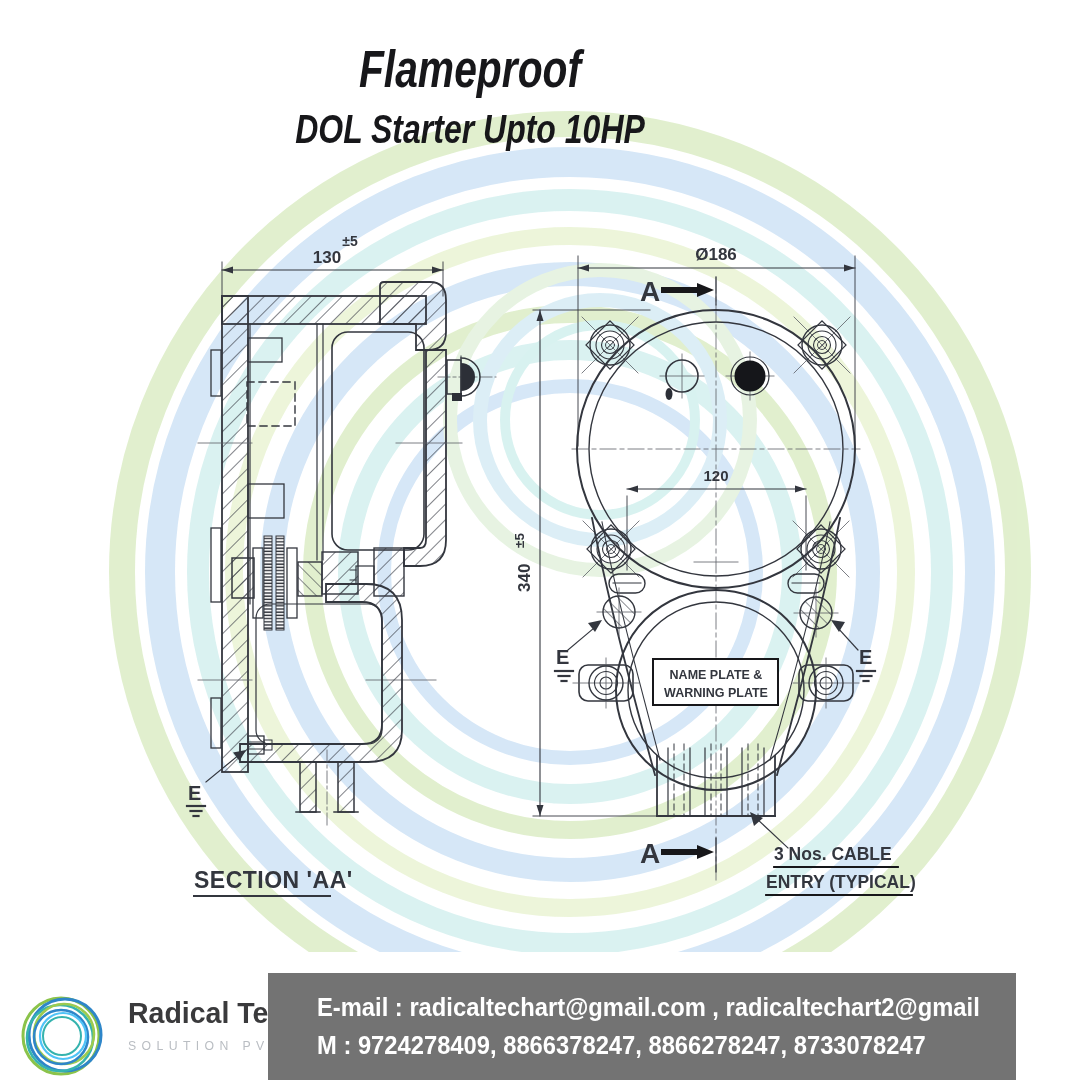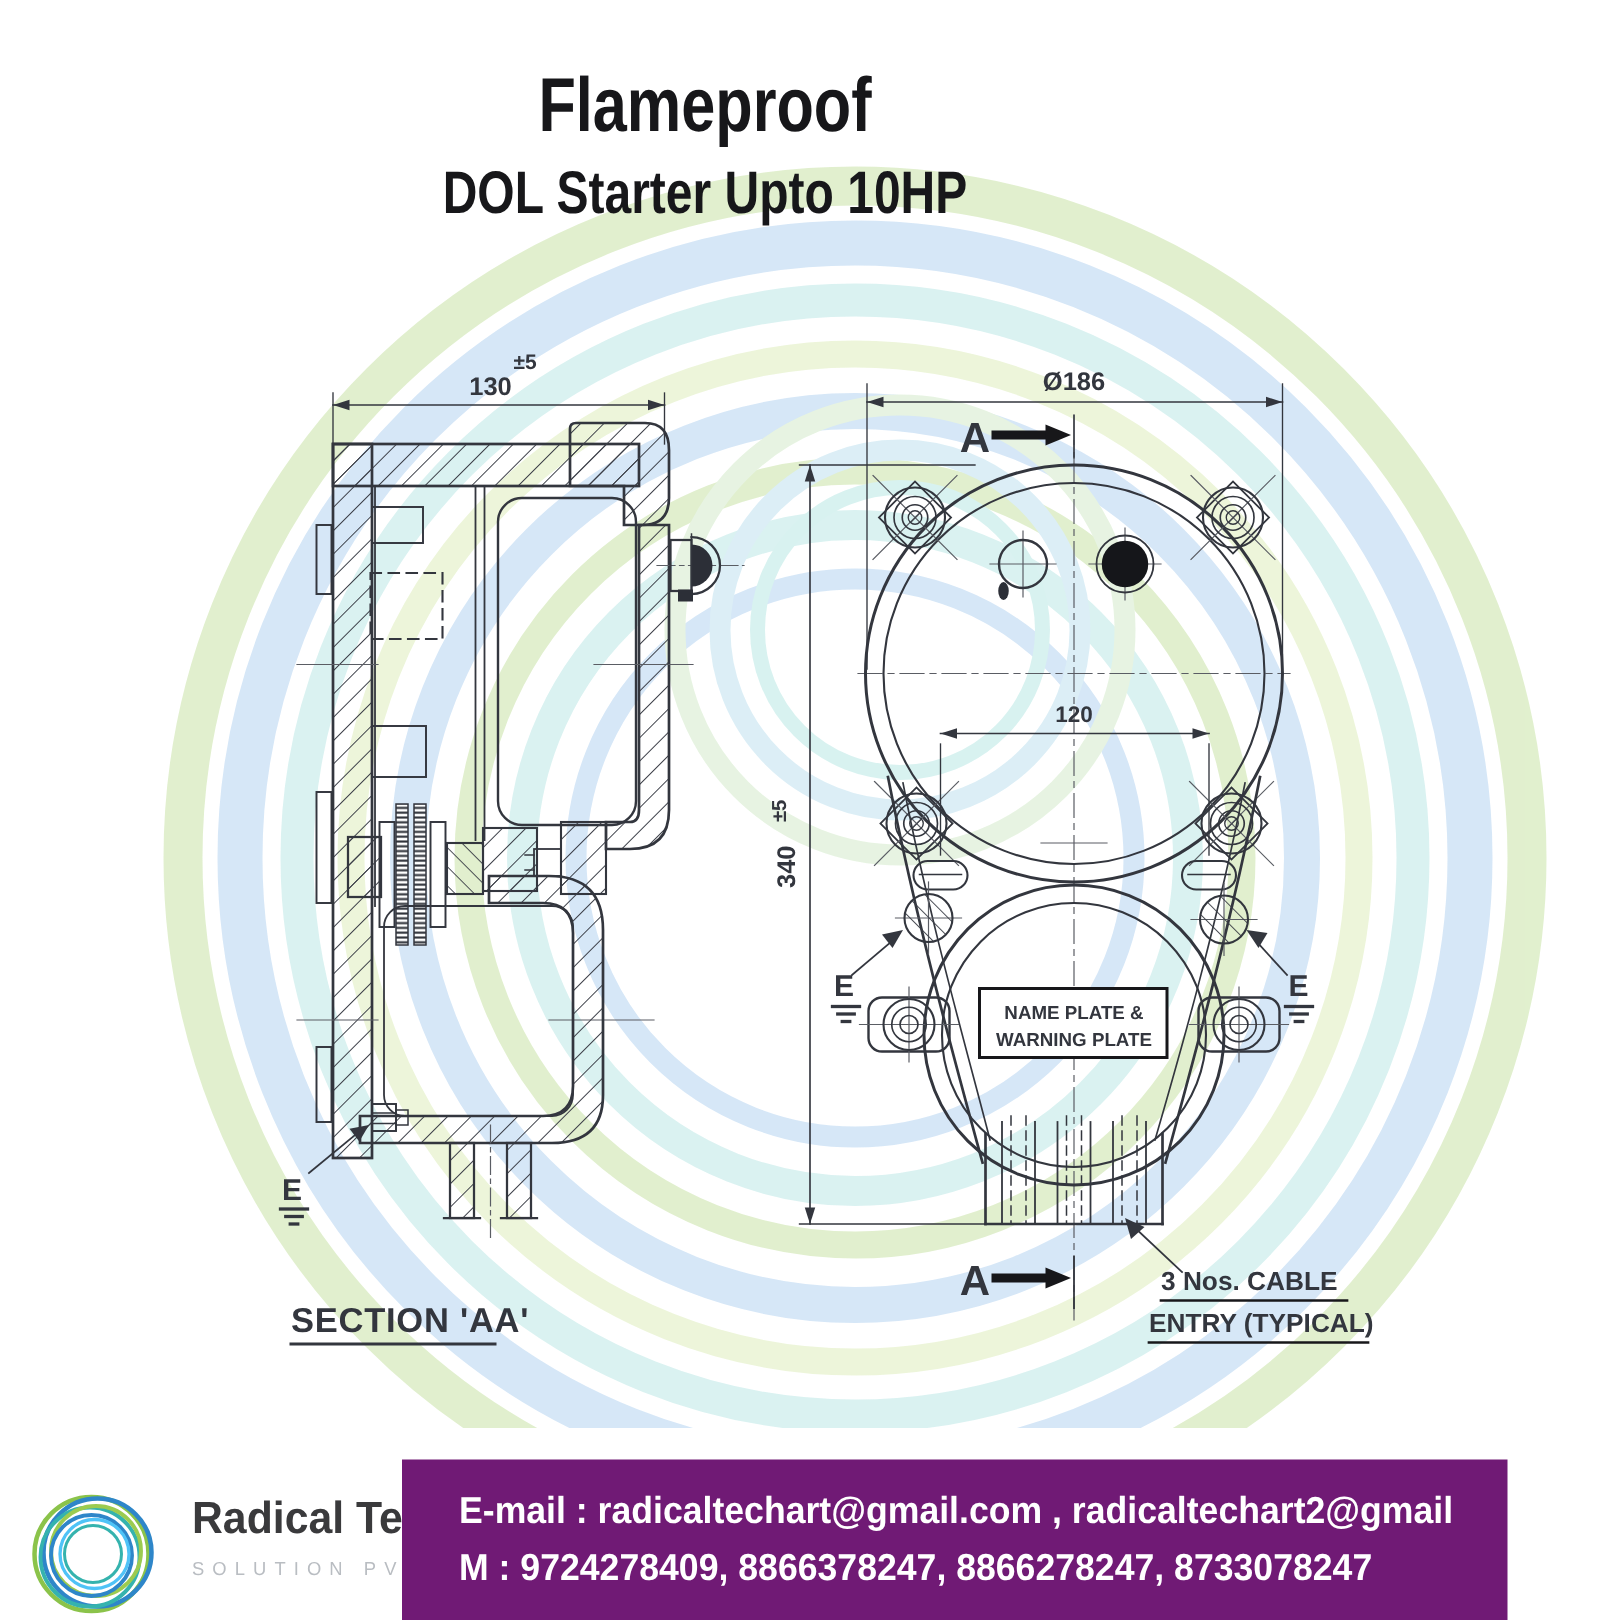--- a/index.html
+++ b/index.html
@@ -1,31 +1,31 @@
 <!DOCTYPE html>
 <html><head>
 <meta charset="utf-8">
 <style>
   html,body{margin:0;padding:0;}
   body{width:1080px;height:1080px;overflow:hidden;background:#ffffff;
        font-family:"Liberation Sans", sans-serif;}
   .page{position:relative;width:1080px;height:1080px;background:#ffffff;}
   .rings{position:absolute;left:0;top:0;z-index:0;}
   .drawing{position:absolute;left:0;top:0;z-index:2;}
-  .titles{position:absolute;left:0;top:44px;width:940px;z-index:3;text-align:center;color:#17171a;}
+  .titles{position:absolute;left:0;top:44px;width:940px;z-index:3;text-align:center;color:#17171a;font-style:italic;}
   .title-main{font-size:51px;font-weight:bold;transform:scaleX(.80);transform-origin:50% 50%;
               letter-spacing:0px;line-height:1.0;}
   .title-sub{margin-top:14px;font-size:40px;font-weight:bold;transform:scaleX(.80);
              transform-origin:50% 50%;line-height:1.0;}
   .footer{position:absolute;left:0;top:956px;width:1080px;height:124px;z-index:4;background:transparent;}
   .logo-wrap{position:absolute;left:16px;top:34px;width:92px;height:92px;}
   .company{position:absolute;left:128px;top:40px;}
   .company-name{font-size:30px;font-weight:bold;color:#3a3a3c;transform:scaleX(.95);transform-origin:left;}
   .company-sub{margin-top:9px;font-size:12.5px;color:#b9bdc2;letter-spacing:5.5px;transform:scaleX(.98);transform-origin:left;}
-  .contact-box{position:absolute;left:268px;top:17px;width:737px;height:107px;background:#701a75;}
+  .contact-box{position:absolute;left:268px;top:17px;width:737px;height:107px;background:#737373;padding-left:11px;}
   .contact-line{color:#ffffff;font-weight:bold;font-size:25px;margin-left:38px;
                 transform:scaleX(.95);transform-origin:left;white-space:nowrap;}
   .contact-line.first{margin-top:20px;}
   .contact-line.second{margin-top:9px;}
   svg text{font-family:"Liberation Sans", sans-serif;fill:#33363e;}
 </style>
 </head>
 <body>
 
 <div class="page">

